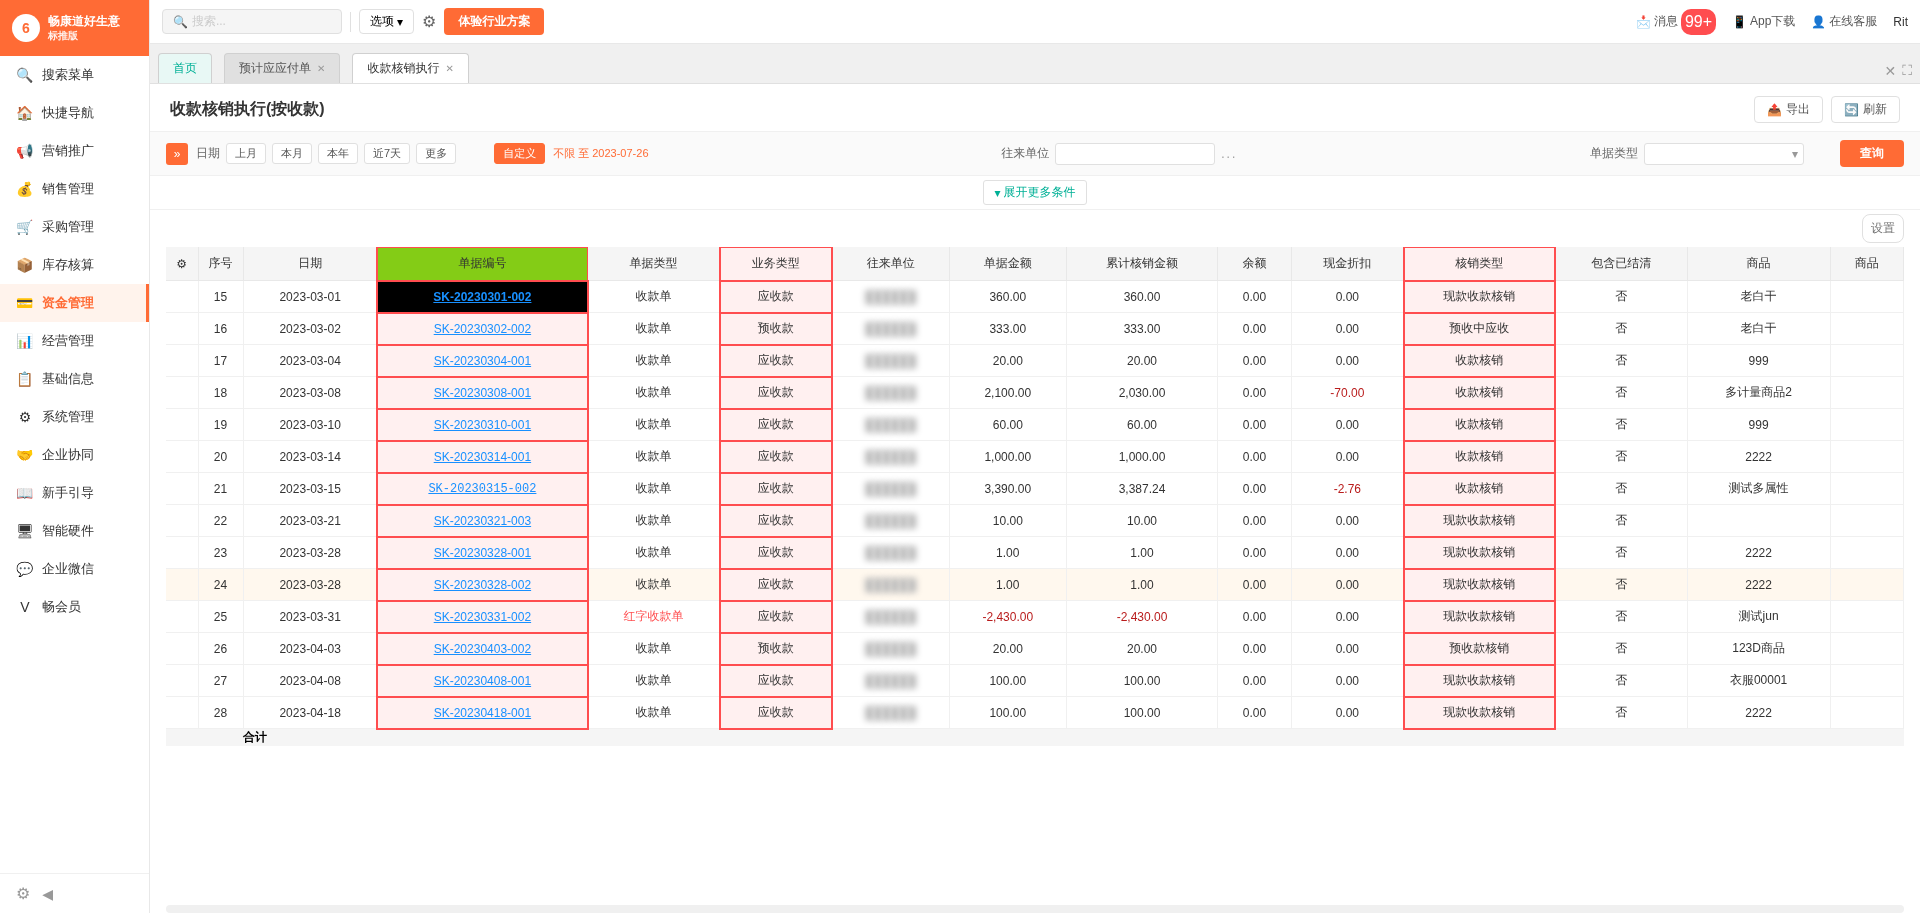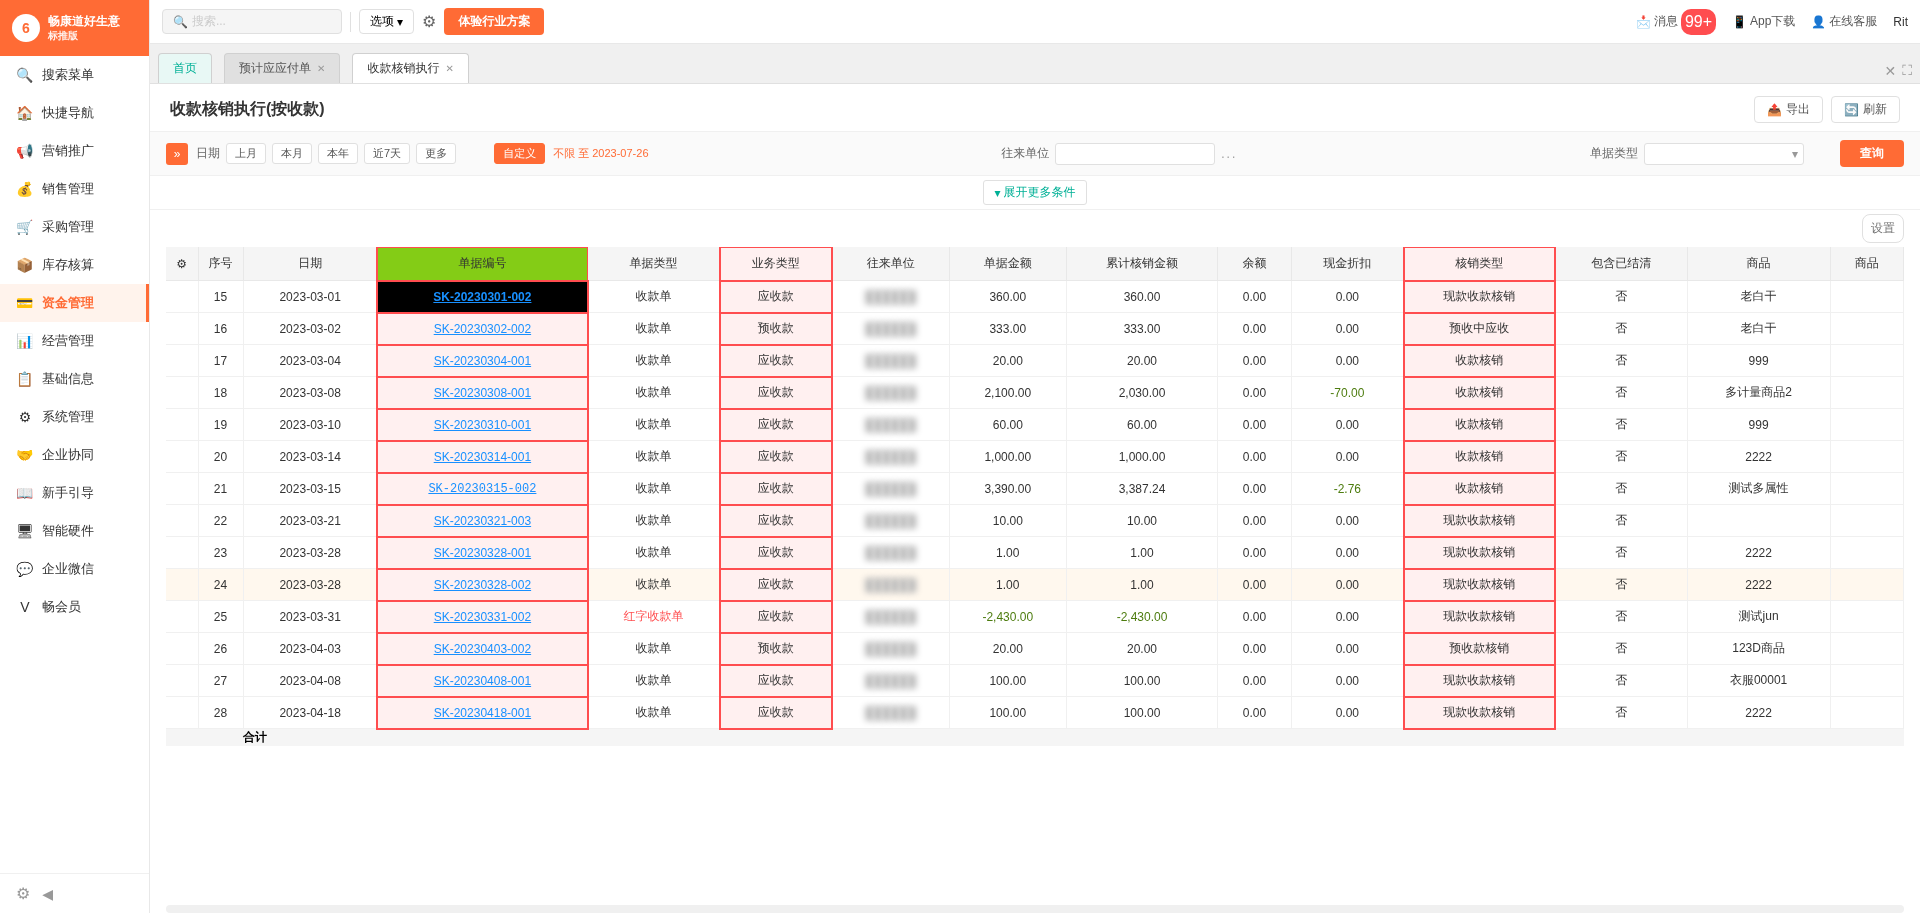--- a/index.html
+++ b/index.html
@@ -67,21 +67,21 @@
     .settings-btn { border: 1px solid #e0e0e0; border-radius: 8px; padding: 5px 8px; font-size: 12px; cursor: pointer; color: #737373; background: #fff; }
 
     
     .table-container { flex: 1; overflow: auto; padding: 0 16px; }
     table { width: 100%; border-collapse: collapse; font-size: 12px; }
     thead tr { background: #f5f5f5; }
     thead th { padding: 8px 10px; text-align: center; border-bottom: 1px solid #e8e8e8; border-right: 1px solid #e8e8e8; color: #333; font-weight: 500; white-space: nowrap; position: sticky; top: 0; background: #f5f5f5; z-index: 1; }
     tbody tr { border-bottom: 1px solid #f0f0f0; }
     tbody td { padding: 7px 10px; text-align: center; border-right: 1px solid #f0f0f0; white-space: nowrap; color: #333; }
     tbody td.link { color: #1890ff; cursor: pointer; text-decoration: underline; }
-    tbody td.red { color: #4d7c0f; }
+    tbody td.red { color: #b91c1c; }
     .tfoot-row td { background: #f5f5f5; font-weight: bold; }
 
     
     .table-scrollbar { height: 8px; background: #f0f0f0; margin: 0 16px; border-radius: 4px; }
 
     
     .blurred-text { color: transparent; text-shadow: 0 0 6px #aaa; user-select: none; }
 
     
     .th-gear { width: 32px; }

